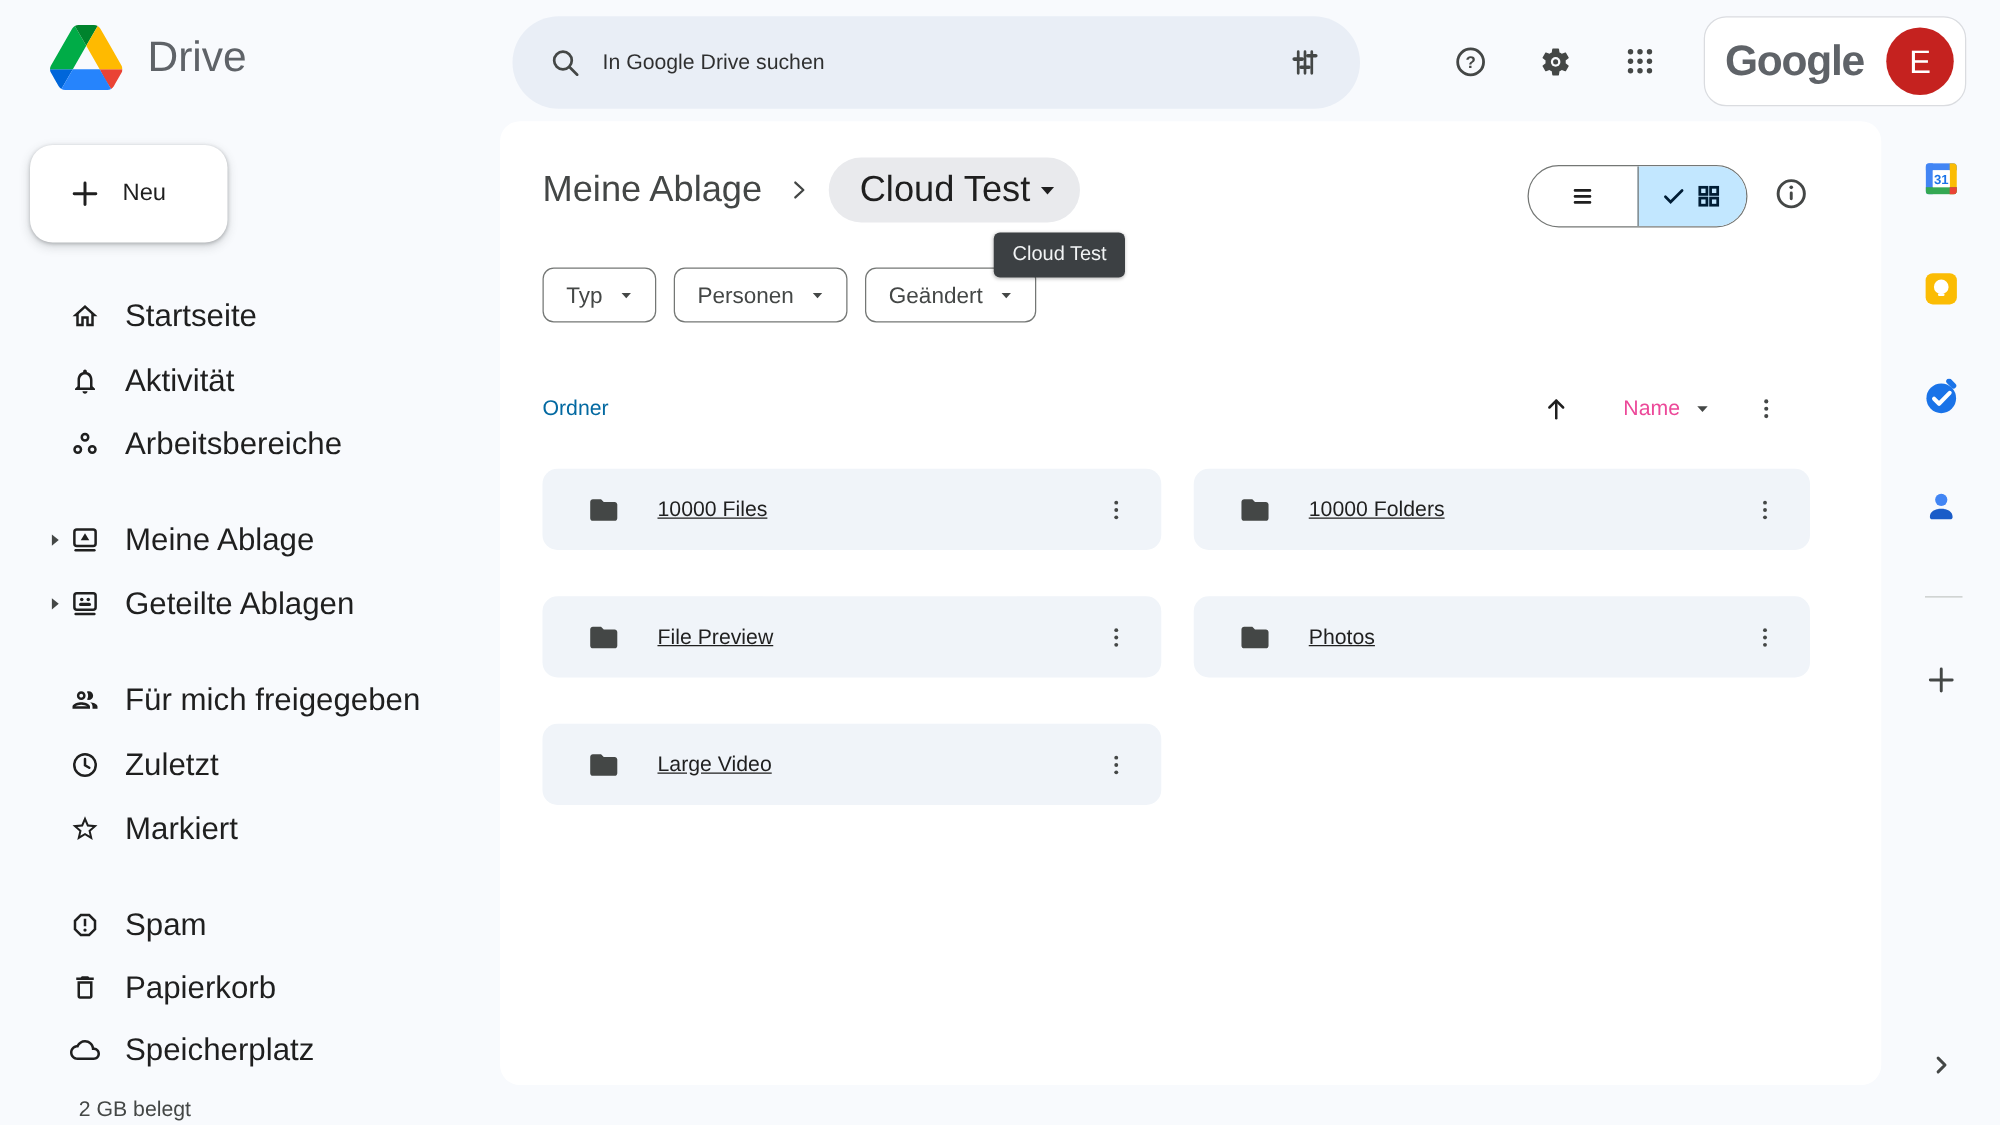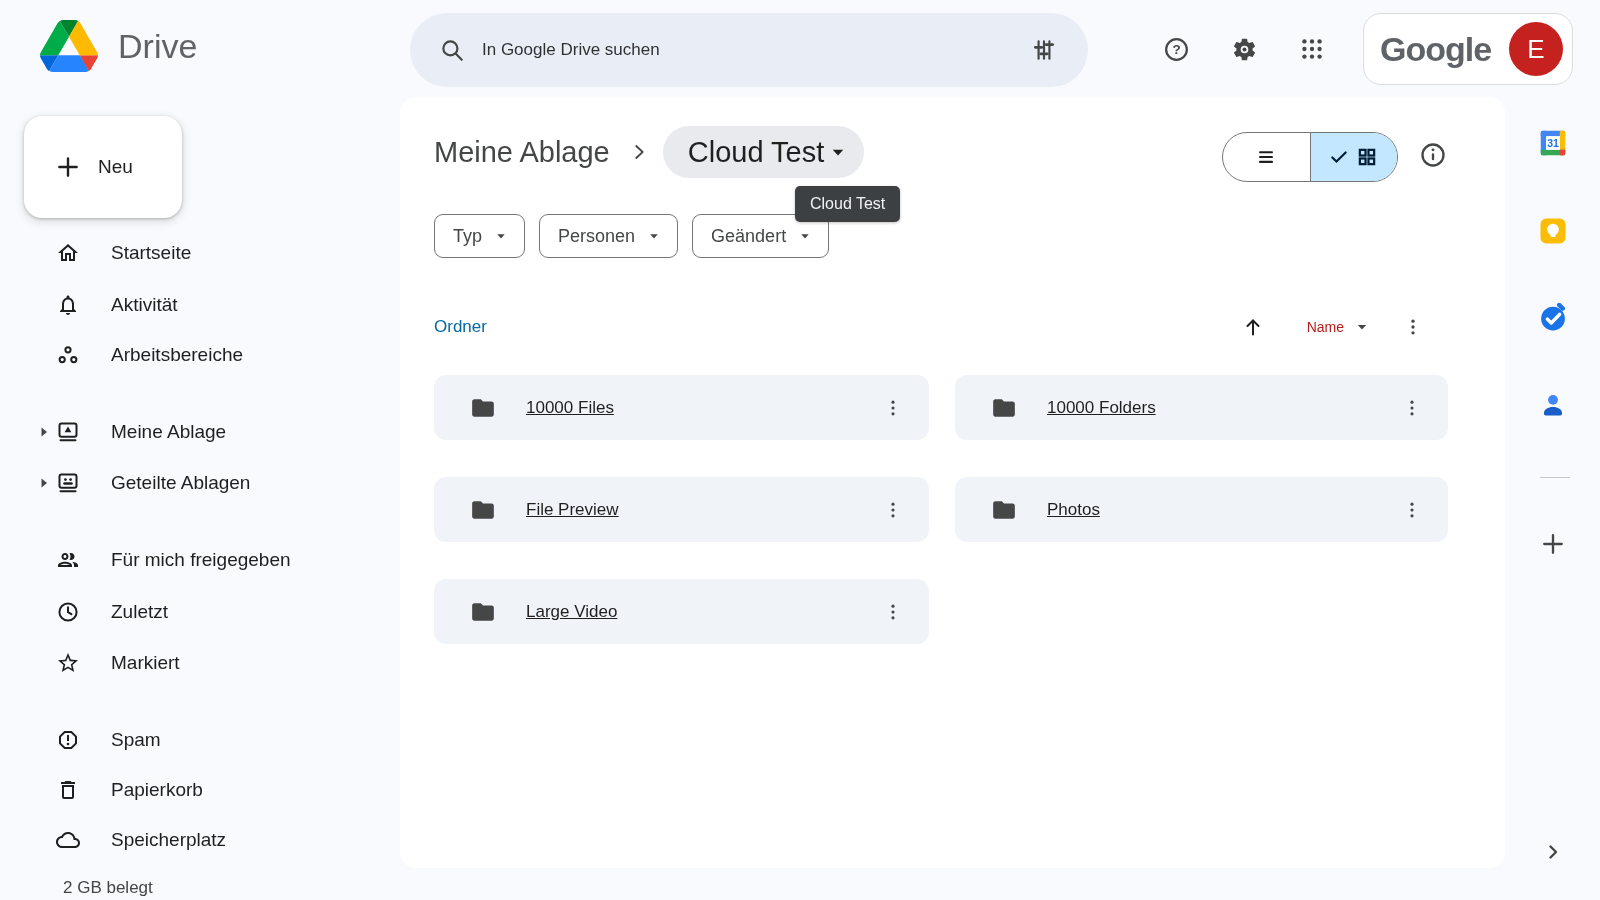--- a/index.html
+++ b/index.html
@@ -41,33 +41,33 @@
   }
   .brand { font-size: 34px; font-weight: bold; color: #5F6368; letter-spacing: -1px; }
   .avatar {
     margin-left: auto; width: 54px; height: 54px; border-radius: 50%;
     background: #C5221F; color: #fff; font-size: 26px;
     display: flex; align-items: center; justify-content: center;
   }
 
   
   .neu-btn {
-    left: 24px; top: 116px; width: 158px; height: 102px;
+    left: 24px; top: 116px; width: 158px; height: 78px;
     background: #fff; border: none; border-radius: 18px;
     box-shadow: 0 1px 3px rgba(60,64,67,.30), 0 3px 8px 1px rgba(60,64,67,.15);
     display: flex; align-items: center; padding-left: 31px; cursor: pointer;
     font-family: "Liberation Sans", sans-serif;
   }
   .neu-label { font-size: 19px; font-weight: 500; color: #1F1F1F; margin-left: 17px; }
 
   .nav-item {
     left: 24px; width: 350px; height: 48px; border-radius: 24px;
     display: flex; align-items: center; padding-left: 32px; cursor: pointer;
   }
-  .nav-label { font-size: 19px; color: #1F1F1F; margin-left: 31px; white-space: nowrap; }
+  .nav-label { font-size: 25px; color: #1F1F1F; margin-left: 20px; white-space: nowrap; }
   .expander { position: absolute; left: 38px; width: 12px; height: 12px; cursor: pointer; }
   .storage-note { left: 63px; top: 862px; font-size: 17px; color: #444746; margin-top: 16px; }
 
   
   .panel {
     left: 400px; top: 97px; width: 1105px; height: 771px;
     background: #fff; border-radius: 16px;
   }
   .breadcrumb { position:absolute; left: 34px; top: 29px; height: 52px; display: flex; align-items: center; }
   .crumb-root { font-size: 29px; color: #444746; cursor: pointer; white-space: nowrap; }
@@ -102,21 +102,21 @@
   .info-btn { position:absolute; left: 1017px; top: 42px; width: 32px; height: 32px; border:none; background:transparent; display:flex; align-items:center; justify-content:center; cursor:pointer; }
 
   .section-row {
     position:absolute; left: 34px; top: 212px; width: 994px; height: 36px;
     display: flex; align-items: center; justify-content: space-between;
   }
   .section-title { font-size: 17px; font-weight: 500; color: #0369a1; }
   .sort-cluster { display: flex; align-items: center; }
   .sort-dir-btn { border:none; background:transparent; cursor:pointer; padding:4px; }
   .sort-btn { border:none; background:transparent; cursor:pointer; display:flex; align-items:center; margin-left: 38px; }
-  .sort-label { font-size: 14px; color: #b91c1c; margin-right: 8px; }
+  .sort-label { font-size: 17px; color: #ec4899; margin-right: 8px; }
   .more-btn { border:none; background:transparent; cursor:pointer; padding:4px; margin-left: 26px; }
 
   .folders-grid {
     position:absolute; left: 34px; top: 278px;
     display: grid; grid-template-columns: 495px 493px; column-gap: 26px; row-gap: 37px;
   }
   .folder-card {
     height: 65px; background: #F0F4F9; border-radius: 12px;
     display: flex; align-items: center; padding: 0 18px 0 36px; cursor: pointer;
   }

